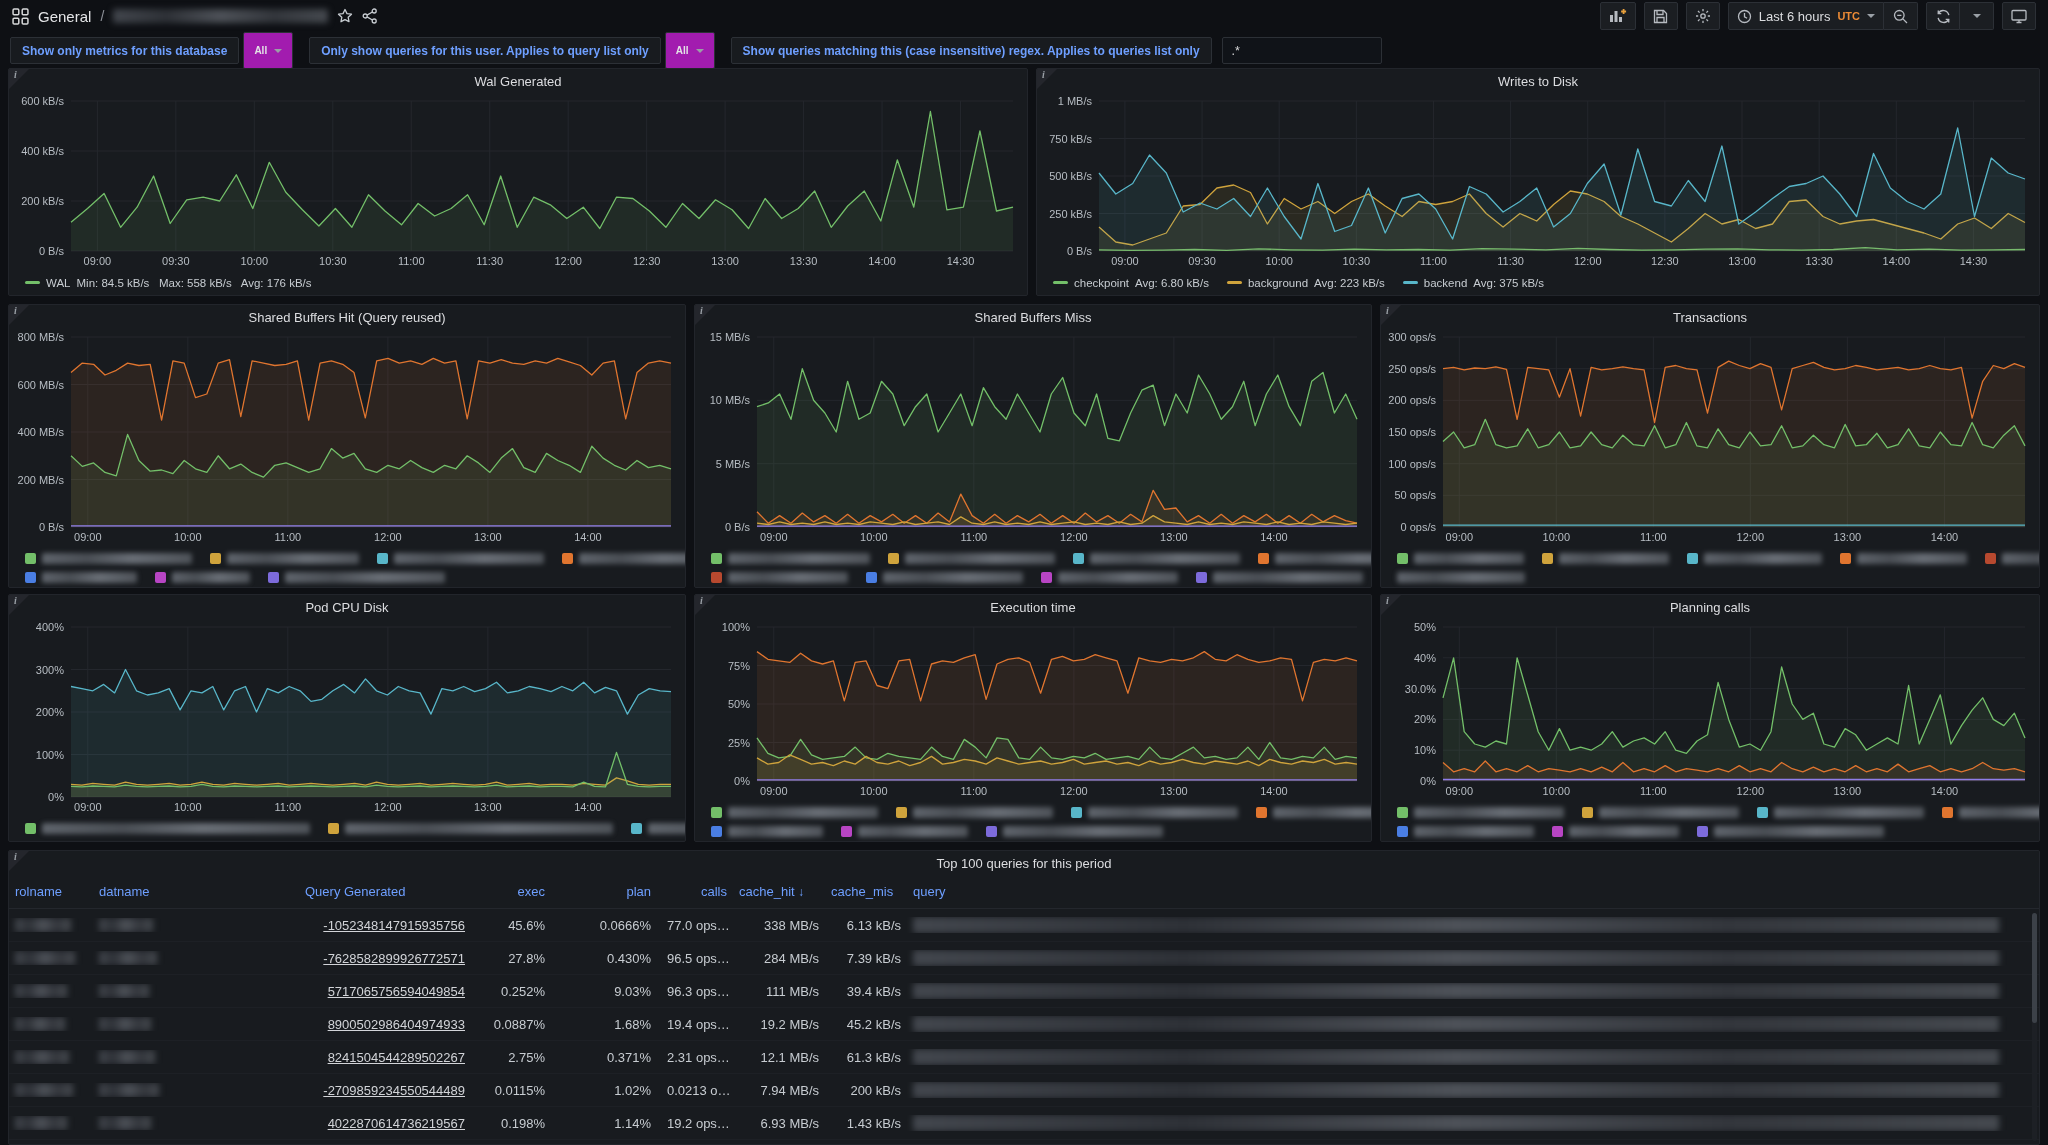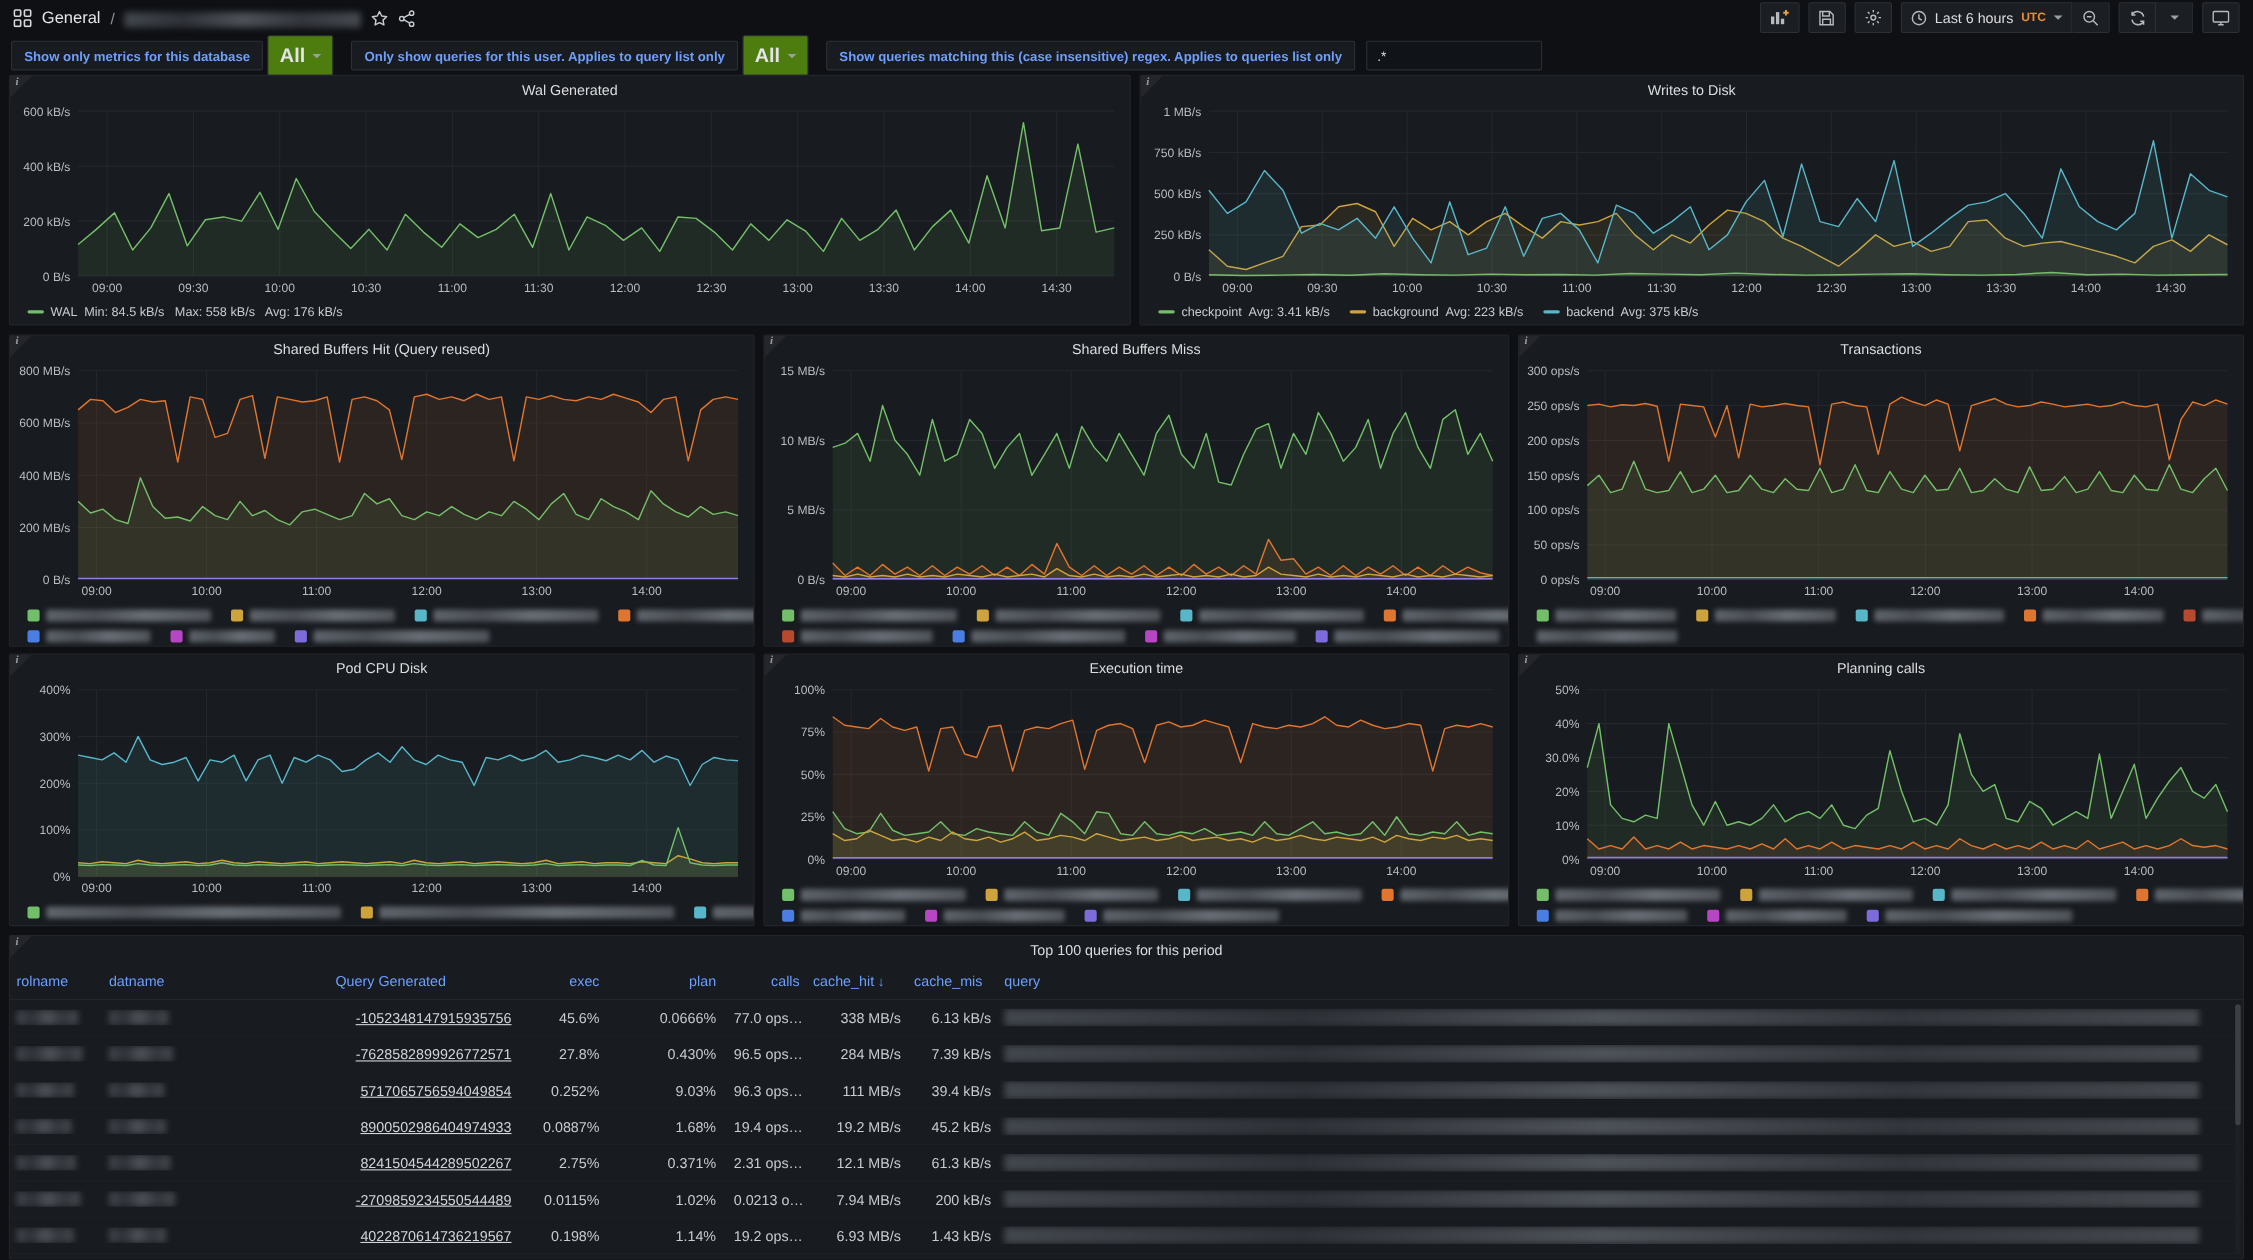--- a/index.html
+++ b/index.html
@@ -5,42 +5,42 @@
   * { box-sizing: border-box; }
   html,body { margin:0; padding:0; }
   body {
     width:2048px; height:1145px; overflow:hidden; position:relative;
     background:#0e1014; color:#d8d9da;
     font-family:"Liberation Sans","DejaVu Sans",sans-serif;
   }
   
   .navbar { position:absolute; left:0; top:0; width:2048px; height:32px;
     display:flex; align-items:center; justify-content:space-between; padding:0 12px; }
-  .nav-left { display:flex; align-items:flex-end; gap:9px; }
+  .nav-left { display:flex; align-items:center; gap:9px; }
   .crumb-section { font-size:15px; font-weight:500; color:#e3e4e6; }
   .crumb-sep { color:#8e9299; font-size:14px; }
   .smudge { border-radius:2px; filter:blur(3px);
     background:linear-gradient(90deg,#42464d,#2e3137 25%,#4d5158 50%,#33363c 75%,#45494f); }
   .nav-title-smudge { width:215px; height:14px; }
   .icon { display:inline-flex; align-items:center; justify-content:center; }
   .nav-right { display:flex; align-items:center; gap:8px;justify-content:center; }
   .navbtn { height:28px; min-width:34px; background:#1b1e22; border:1px solid #2c3036;
     border-radius:2px; display:flex; align-items:center; justify-content:center;
     gap:7px; padding:0 8px; color:#b6bac0; }
   .navgroup { display:flex; align-items:stretch; }
   .navgroup .navbtn { border-radius:0; }
   .navgroup .navbtn:first-child { border-radius:2px 0 0 2px; }
   .navgroup .navbtn:last-child { border-radius:0 2px 2px 0; border-left:none; }
   .time-label { font-size:13px; color:#dcdde0; }
   .utc-label { font-size:11px; font-weight:700; color:#ec8b36; }
   
   .filterbar { position:absolute; left:10px; top:37px; height:27px; display:flex; align-items:center; }
   .chip { background:#181b1f; border:1px solid #2c3036; color:#6e9fff; font-size:12px;
     font-weight:700; padding:0 11px; height:27px; display:flex; align-items:center; border-radius:2px; }
-  .valuebox { background:#4d7c0f; border:1px solid #2c3036; color:#e3e4e6; font-size:18px;
+  .valuebox { background:#a21caf; border:1px solid #2c3036; color:#e3e4e6; font-size:10px;
     font-weight:700; height:37px; display:flex; align-items:center; gap:7px; padding:0 10px; border-radius:2px; }
   .chev { width:0; height:0; border-left:4px solid transparent; border-right:4px solid transparent;
     border-top:4px solid #9aa0a6; }
   .regex-input { background:#101318; border:1px solid #2c3036; height:27px; width:160px;
     color:#d8d9da; font-size:12.5px; padding:0 9px; border-radius:2px; outline:none;
     font-family:"Liberation Sans","DejaVu Sans",sans-serif; }
   .gap4{width:4px;} .gap16{width:16px;} .gap10{width:10px;}
   
   .panel { position:absolute; background:#181b1f; border:1px solid #22252b; border-radius:2px; overflow:hidden; }
   .corner { position:absolute; top:0; left:0; width:0; height:0;
@@ -269,21 +269,21 @@
         <path d="M62.0 156.8L93.9 157.4L125.9 157.1L157.8 156.5L189.7 157.3L221.7 155.9L253.6 156.8L285.5 157.1L317.4 156.2L349.4 156.8L381.3 156.5L413.2 157.1L445.2 155.6L477.1 156.2L509.0 156.8L541.0 155.3L572.9 156.5L604.8 157.1L636.8 156.8L668.7 156.2L700.6 155.9L732.6 156.8L764.5 157.1L796.4 156.5L828.3 154.7L860.3 156.8L892.2 156.2L924.1 157.1L956.1 156.8L988.0 156.5" fill="none" stroke="#73bf69" stroke-width="1.3" stroke-linejoin="round"></path>
         <path d="M62.0 134.0L78.8 149.0L95.7 152.0L112.5 146.0L129.3 140.0L146.2 113.0L163.0 111.5L179.9 95.0L196.7 92.0L213.5 99.5L230.4 131.0L247.2 105.5L264.0 116.0L280.9 108.5L297.7 120.5L314.5 108.5L331.4 101.0L348.2 113.0L365.1 123.5L381.9 108.5L398.7 111.5L415.6 108.5L432.4 101.0L449.2 120.5L466.1 134.0L482.9 120.5L499.7 128.0L516.6 111.5L533.4 98.0L550.3 101.0L567.1 108.5L583.9 123.5L600.8 131.0L617.6 140.0L634.4 149.0L651.3 135.5L668.1 120.5L684.9 131.0L701.8 126.5L718.6 135.5L735.5 131.0L752.3 108.5L769.1 107.0L786.0 123.5L802.8 131.0L819.6 128.0L836.5 126.5L853.3 131.0L870.1 135.5L887.0 140.0L903.8 146.0L920.7 131.0L937.5 125.0L954.3 135.5L971.2 120.5L988.0 129.5L988.0 158L62 158Z" fill="#cfa33c" fill-opacity="0.1" stroke="none"></path>
         <path d="M62.0 134.0L78.8 149.0L95.7 152.0L112.5 146.0L129.3 140.0L146.2 113.0L163.0 111.5L179.9 95.0L196.7 92.0L213.5 99.5L230.4 131.0L247.2 105.5L264.0 116.0L280.9 108.5L297.7 120.5L314.5 108.5L331.4 101.0L348.2 113.0L365.1 123.5L381.9 108.5L398.7 111.5L415.6 108.5L432.4 101.0L449.2 120.5L466.1 134.0L482.9 120.5L499.7 128.0L516.6 111.5L533.4 98.0L550.3 101.0L567.1 108.5L583.9 123.5L600.8 131.0L617.6 140.0L634.4 149.0L651.3 135.5L668.1 120.5L684.9 131.0L701.8 126.5L718.6 135.5L735.5 131.0L752.3 108.5L769.1 107.0L786.0 123.5L802.8 131.0L819.6 128.0L836.5 126.5L853.3 131.0L870.1 135.5L887.0 140.0L903.8 146.0L920.7 131.0L937.5 125.0L954.3 135.5L971.2 120.5L988.0 129.5" fill="none" stroke="#cfa33c" stroke-width="1.3" stroke-linejoin="round"></path>
         <path d="M62.0 80.0L78.8 101.0L95.7 90.5L112.5 62.0L129.3 80.0L146.2 119.0L163.0 110.0L179.9 116.0L196.7 105.5L213.5 123.5L230.4 95.0L247.2 123.5L264.0 146.0L280.9 90.5L297.7 138.5L314.5 132.5L331.4 95.0L348.2 140.0L365.1 105.5L381.9 101.0L398.7 116.0L415.6 146.0L432.4 93.5L449.2 101.0L466.1 119.0L482.9 108.5L499.7 95.0L516.6 134.0L533.4 120.5L550.3 90.5L567.1 71.0L583.9 122.0L600.8 56.0L617.6 108.5L634.4 113.0L651.3 87.5L668.1 108.5L684.9 53.0L701.8 131.0L718.6 119.0L735.5 105.5L752.3 93.5L769.1 90.5L786.0 83.0L802.8 101.0L819.6 123.5L836.5 60.5L853.3 95.0L870.1 108.5L887.0 116.0L903.8 101.0L920.7 35.0L937.5 123.5L954.3 65.0L971.2 80.0L988.0 86.0L988.0 158L62 158Z" fill="#58b6c9" fill-opacity="0.1" stroke="none"></path>
         <path d="M62.0 80.0L78.8 101.0L95.7 90.5L112.5 62.0L129.3 80.0L146.2 119.0L163.0 110.0L179.9 116.0L196.7 105.5L213.5 123.5L230.4 95.0L247.2 123.5L264.0 146.0L280.9 90.5L297.7 138.5L314.5 132.5L331.4 95.0L348.2 140.0L365.1 105.5L381.9 101.0L398.7 116.0L415.6 146.0L432.4 93.5L449.2 101.0L466.1 119.0L482.9 108.5L499.7 95.0L516.6 134.0L533.4 120.5L550.3 90.5L567.1 71.0L583.9 122.0L600.8 56.0L617.6 108.5L634.4 113.0L651.3 87.5L668.1 108.5L684.9 53.0L701.8 131.0L718.6 119.0L735.5 105.5L752.3 93.5L769.1 90.5L786.0 83.0L802.8 101.0L819.6 123.5L836.5 60.5L853.3 95.0L870.1 108.5L887.0 116.0L903.8 101.0L920.7 35.0L937.5 123.5L954.3 65.0L971.2 80.0L988.0 86.0" fill="none" stroke="#58b6c9" stroke-width="1.3" stroke-linejoin="round"></path>
       </svg><div class="legend-wrap">
         <div class="legend-line">
           <div class="legend-item">
             <div class="legend-dash" style="background: rgb(115, 191, 105);"></div>
             <span>checkpoint</span>
-            <span class="legend-stats">Avg: 3.41 kB/s</span>
+            <span class="legend-stats">Avg: 6.80 kB/s</span>
           </div>
           <div class="legend-item">
             <div class="legend-dash" style="background: rgb(207, 163, 60);"></div>
             <span>background</span>
             <span class="legend-stats">Avg: 223 kB/s</span>
           </div>
           <div class="legend-item">
             <div class="legend-dash" style="background: rgb(88, 182, 201);"></div>
             <span>backend</span>
             <span class="legend-stats">Avg: 375 kB/s</span>

